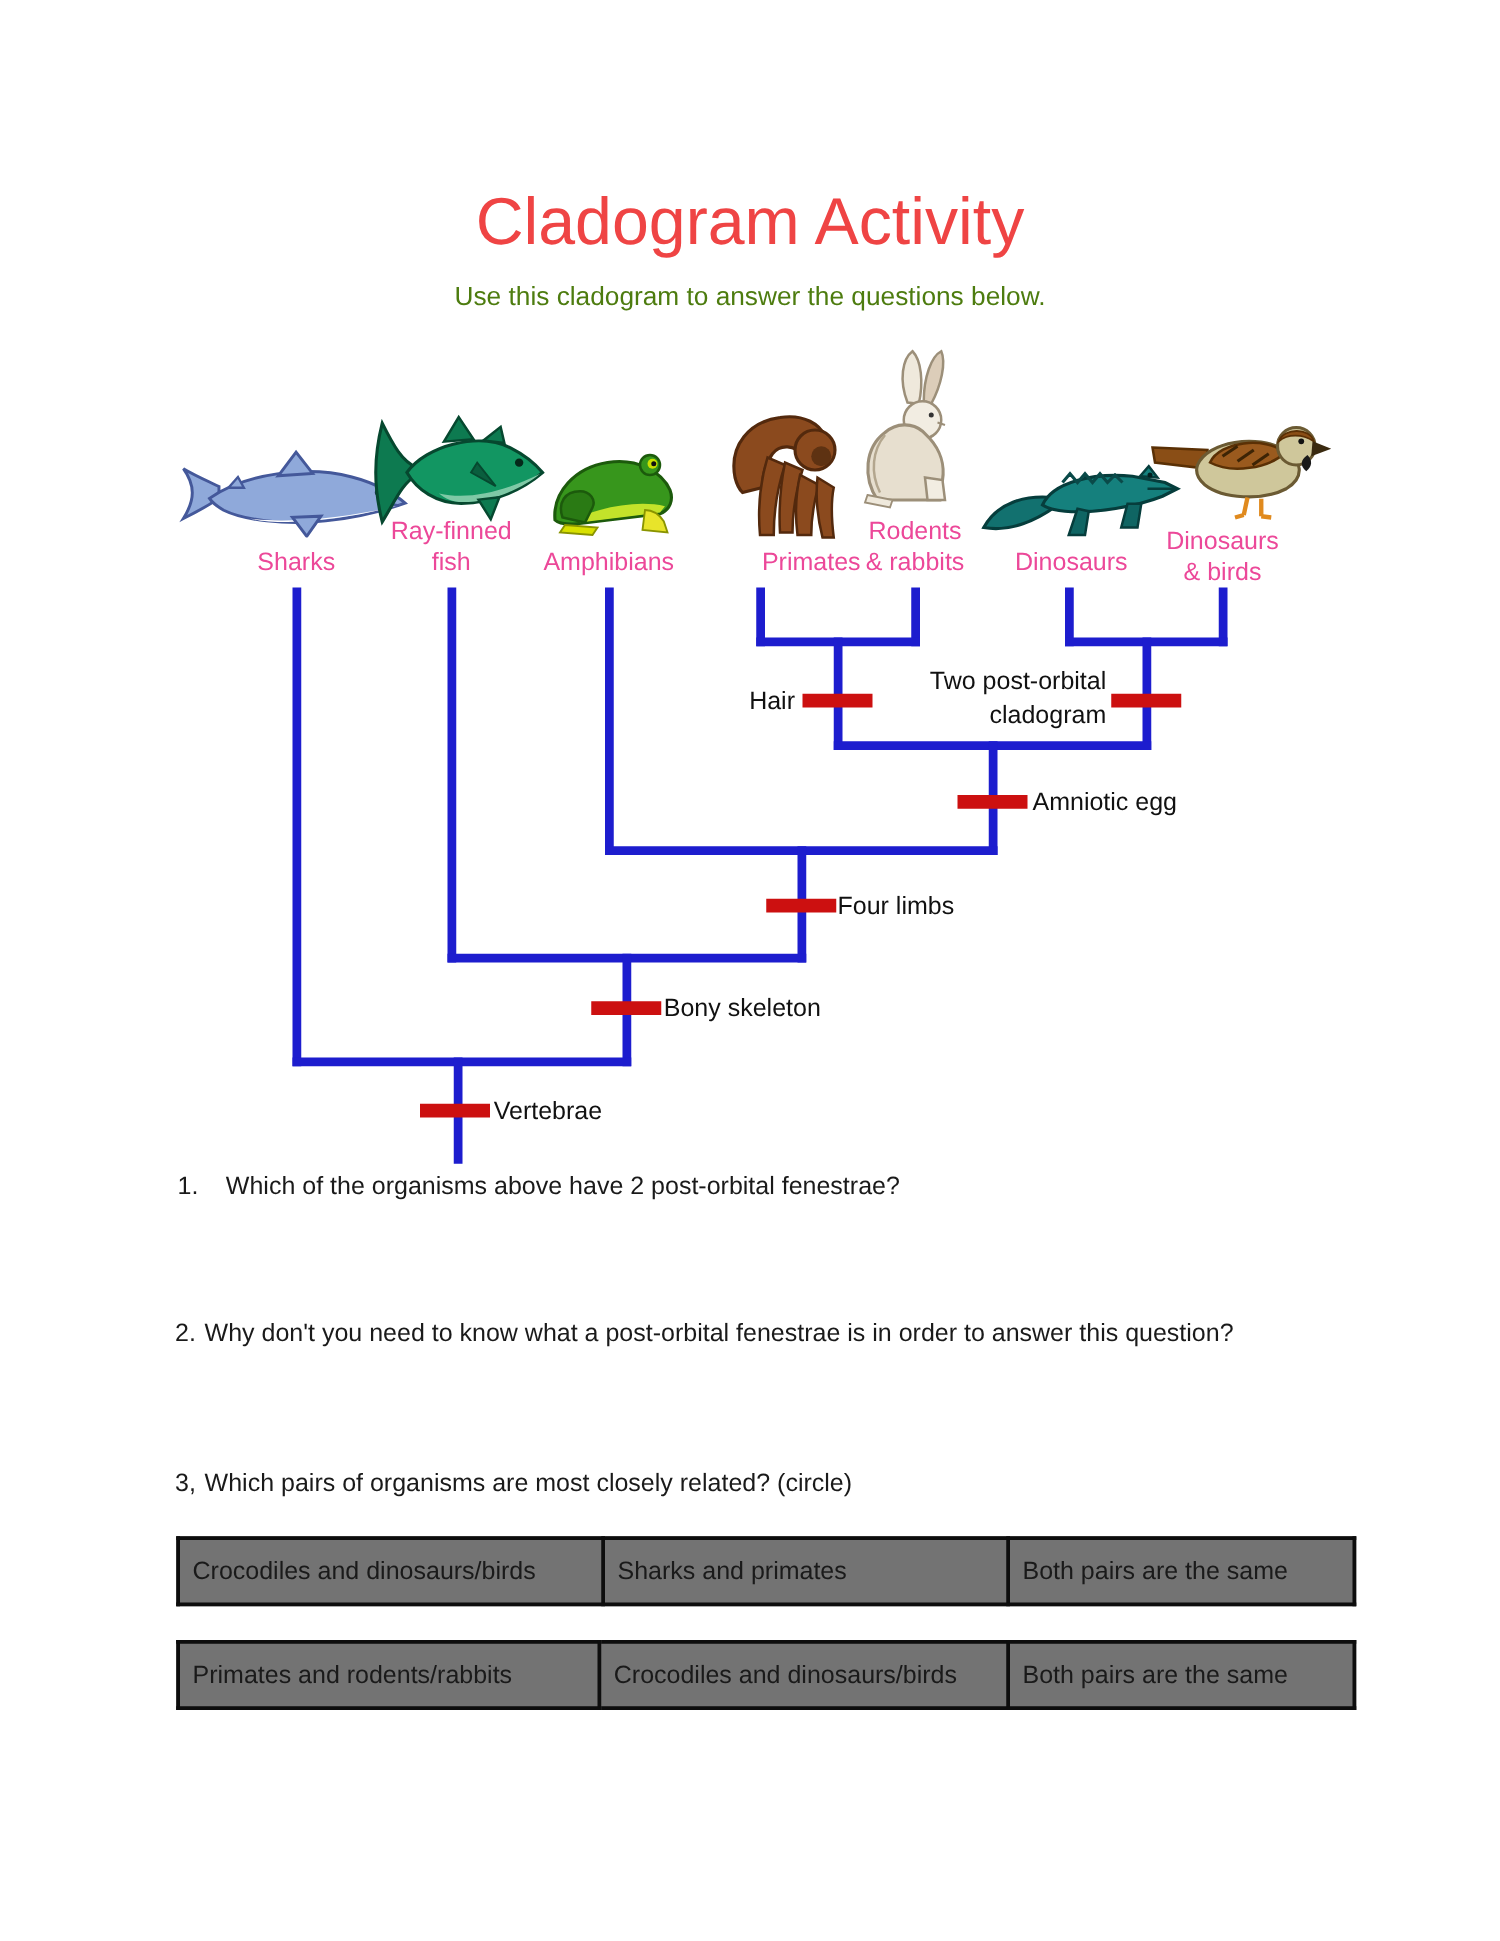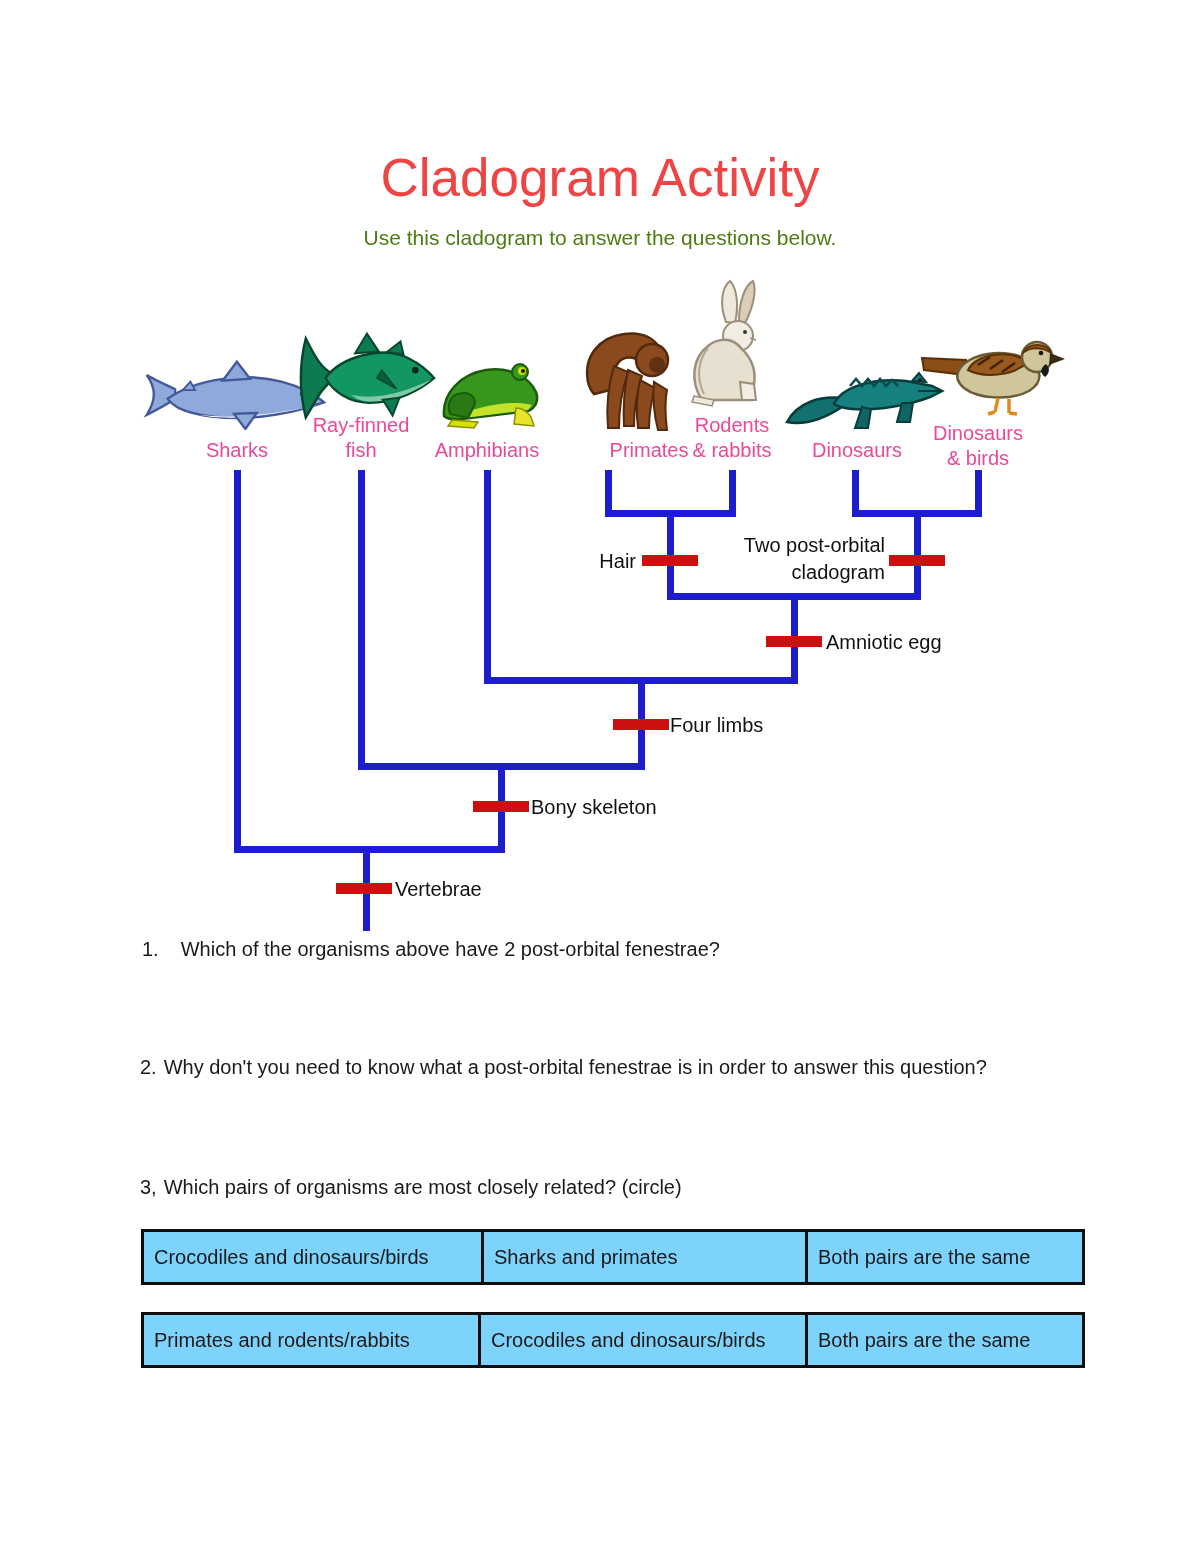--- a/index.html
+++ b/index.html
@@ -15,21 +15,21 @@
   .line{position:absolute;background:#1d1dce;}
   .tick{position:absolute;width:56px;height:11px;background:#cc1010;}
   .trait-label{position:absolute;font-size:20px;line-height:27px;color:#111;white-space:nowrap;}
   .trait-label span{display:block;}
   .trait-label span:empty{display:none;}
   .ta-right{text-align:right;}
   .question{position:absolute;font-size:20px;color:#1a1a1a;display:flex;align-items:baseline;white-space:nowrap;}
   .q-num{flex:0 0 auto;}
   .gap-wide{margin-right:22px;}
   .gap-narrow{margin-right:7px;}
-  table.answers{position:absolute;border-collapse:collapse;table-layout:fixed;background:#7dd3fc;padding-left:24px;}
+  table.answers{position:absolute;border-collapse:collapse;table-layout:fixed;background:#737373;padding-left:24px;}
   table.answers td{border:3px solid #0d0d0d;height:50px;padding:0 6px 0 10px;font-size:20px;color:#1a1a1a;vertical-align:middle;overflow:hidden;}
 </style>
 </head>
 <body>
 
 <div class="page">
 
   <div class="title">Cladogram Activity</div>
   <div class="subtitle">Use this cladogram to answer the questions below.</div>
 

